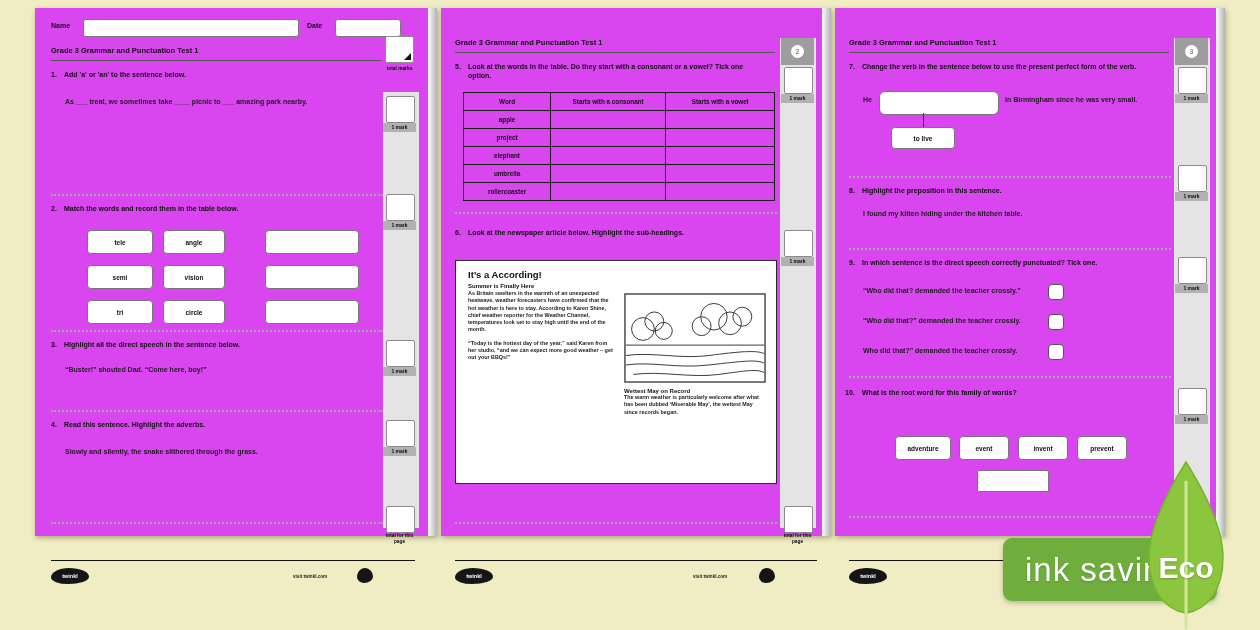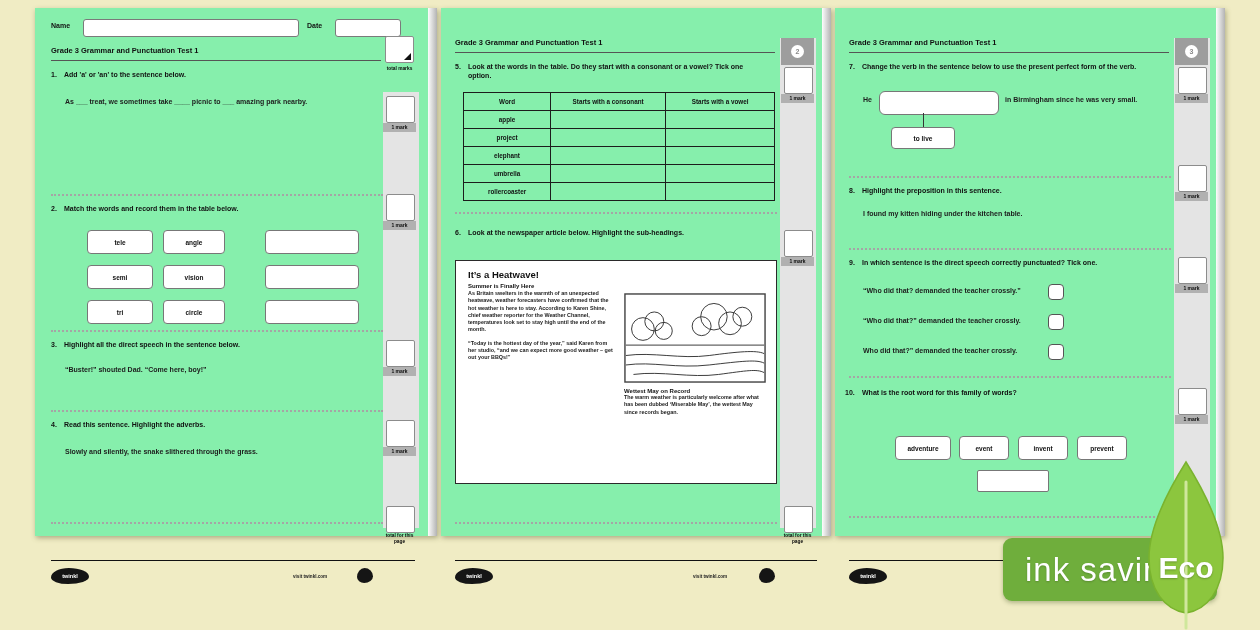--- a/index.html
+++ b/index.html
@@ -1,19 +1,19 @@
 <!DOCTYPE html>
 <html><head>
 <meta charset="utf-8">
 <style>
   html,body{margin:0;padding:0;}
   body{width:1260px;height:630px;position:relative;overflow:hidden;
        background:#f0ecc4;font-family:"Liberation Sans",sans-serif;color:#111;}
   .abs{position:absolute;}
-  .page{position:absolute;top:8px;height:528px;background:#86efac;
+  .page{position:absolute;top:8px;height:528px;background:#d946ef;
         box-shadow:1px 2px 5px rgba(90,90,50,.45);}
   .edge{position:absolute;top:0;right:0;width:9px;height:100%;
         background:linear-gradient(to right,#fdfdfd,#b3b3b3);}
   .ttl{font-size:7.5px;font-weight:bold;}
   .rule{border-top:1.2px solid #555;}
   .dotl{border-top:2px dotted #a5a5a5;height:0;}
   .prompt{display:flex;font-size:7px;font-weight:bold;line-height:1.35;}
   .prompt .qn{width:13px;flex-shrink:0;}
   .sent{font-size:7px;font-weight:bold;color:#1d1d1d;}
   .wbox{border:1px solid #777;border-radius:4px;background:#fff;}
@@ -178,21 +178,21 @@
   </tbody>
     </table>
   <div class="abs dotl" style="left:14px;top:204px;width:322px;"></div>
 
   <div class="abs prompt" style="left:14px;top:220px;width:312px;">
     <span class="qn">6.</span>
     <span>Look at the newspaper article below. Highlight the sub-headings.</span>
   </div>
   <div class="abs art" style="left:14px;top:252px;width:320px;height:222px;">
     <div class="abs" style="left:12px;top:8px;width:146px;">
-      <div class="headline">It’s a Heatwave!</div>
+      <div class="headline">It’s a According!</div>
       <div class="subhead" style="margin-top:3px;">Summer is Finally Here</div>
       <div class="artbody" style="margin-top:1px;">As Britain swelters in the warmth of an unexpected heatwave, weather forecasters have confirmed that the hot weather is here to stay. According to Karen Shine, chief weather reporter for the Weather Channel, temperatures look set to stay high until the end of the month.</div>
       <div class="artbody" style="margin-top:6px;">“Today is the hottest day of the year,” said Karen from her studio, “and we can expect more good weather – get out your BBQs!”</div>
     </div>
     <div class="abs" style="left:168px;top:32px;width:142px;">
       <svg viewBox="0 0 150 95" style="width:142px;height:90px;display:block;">
         <rect x="1" y="1" width="148" height="93" fill="none" stroke="#444" stroke-width="1.5"></rect>
         <g stroke="#333" fill="none" stroke-width="1">
           <circle cx="20" cy="38" r="12"></circle>
             <circle cx="32" cy="30" r="10"></circle>

